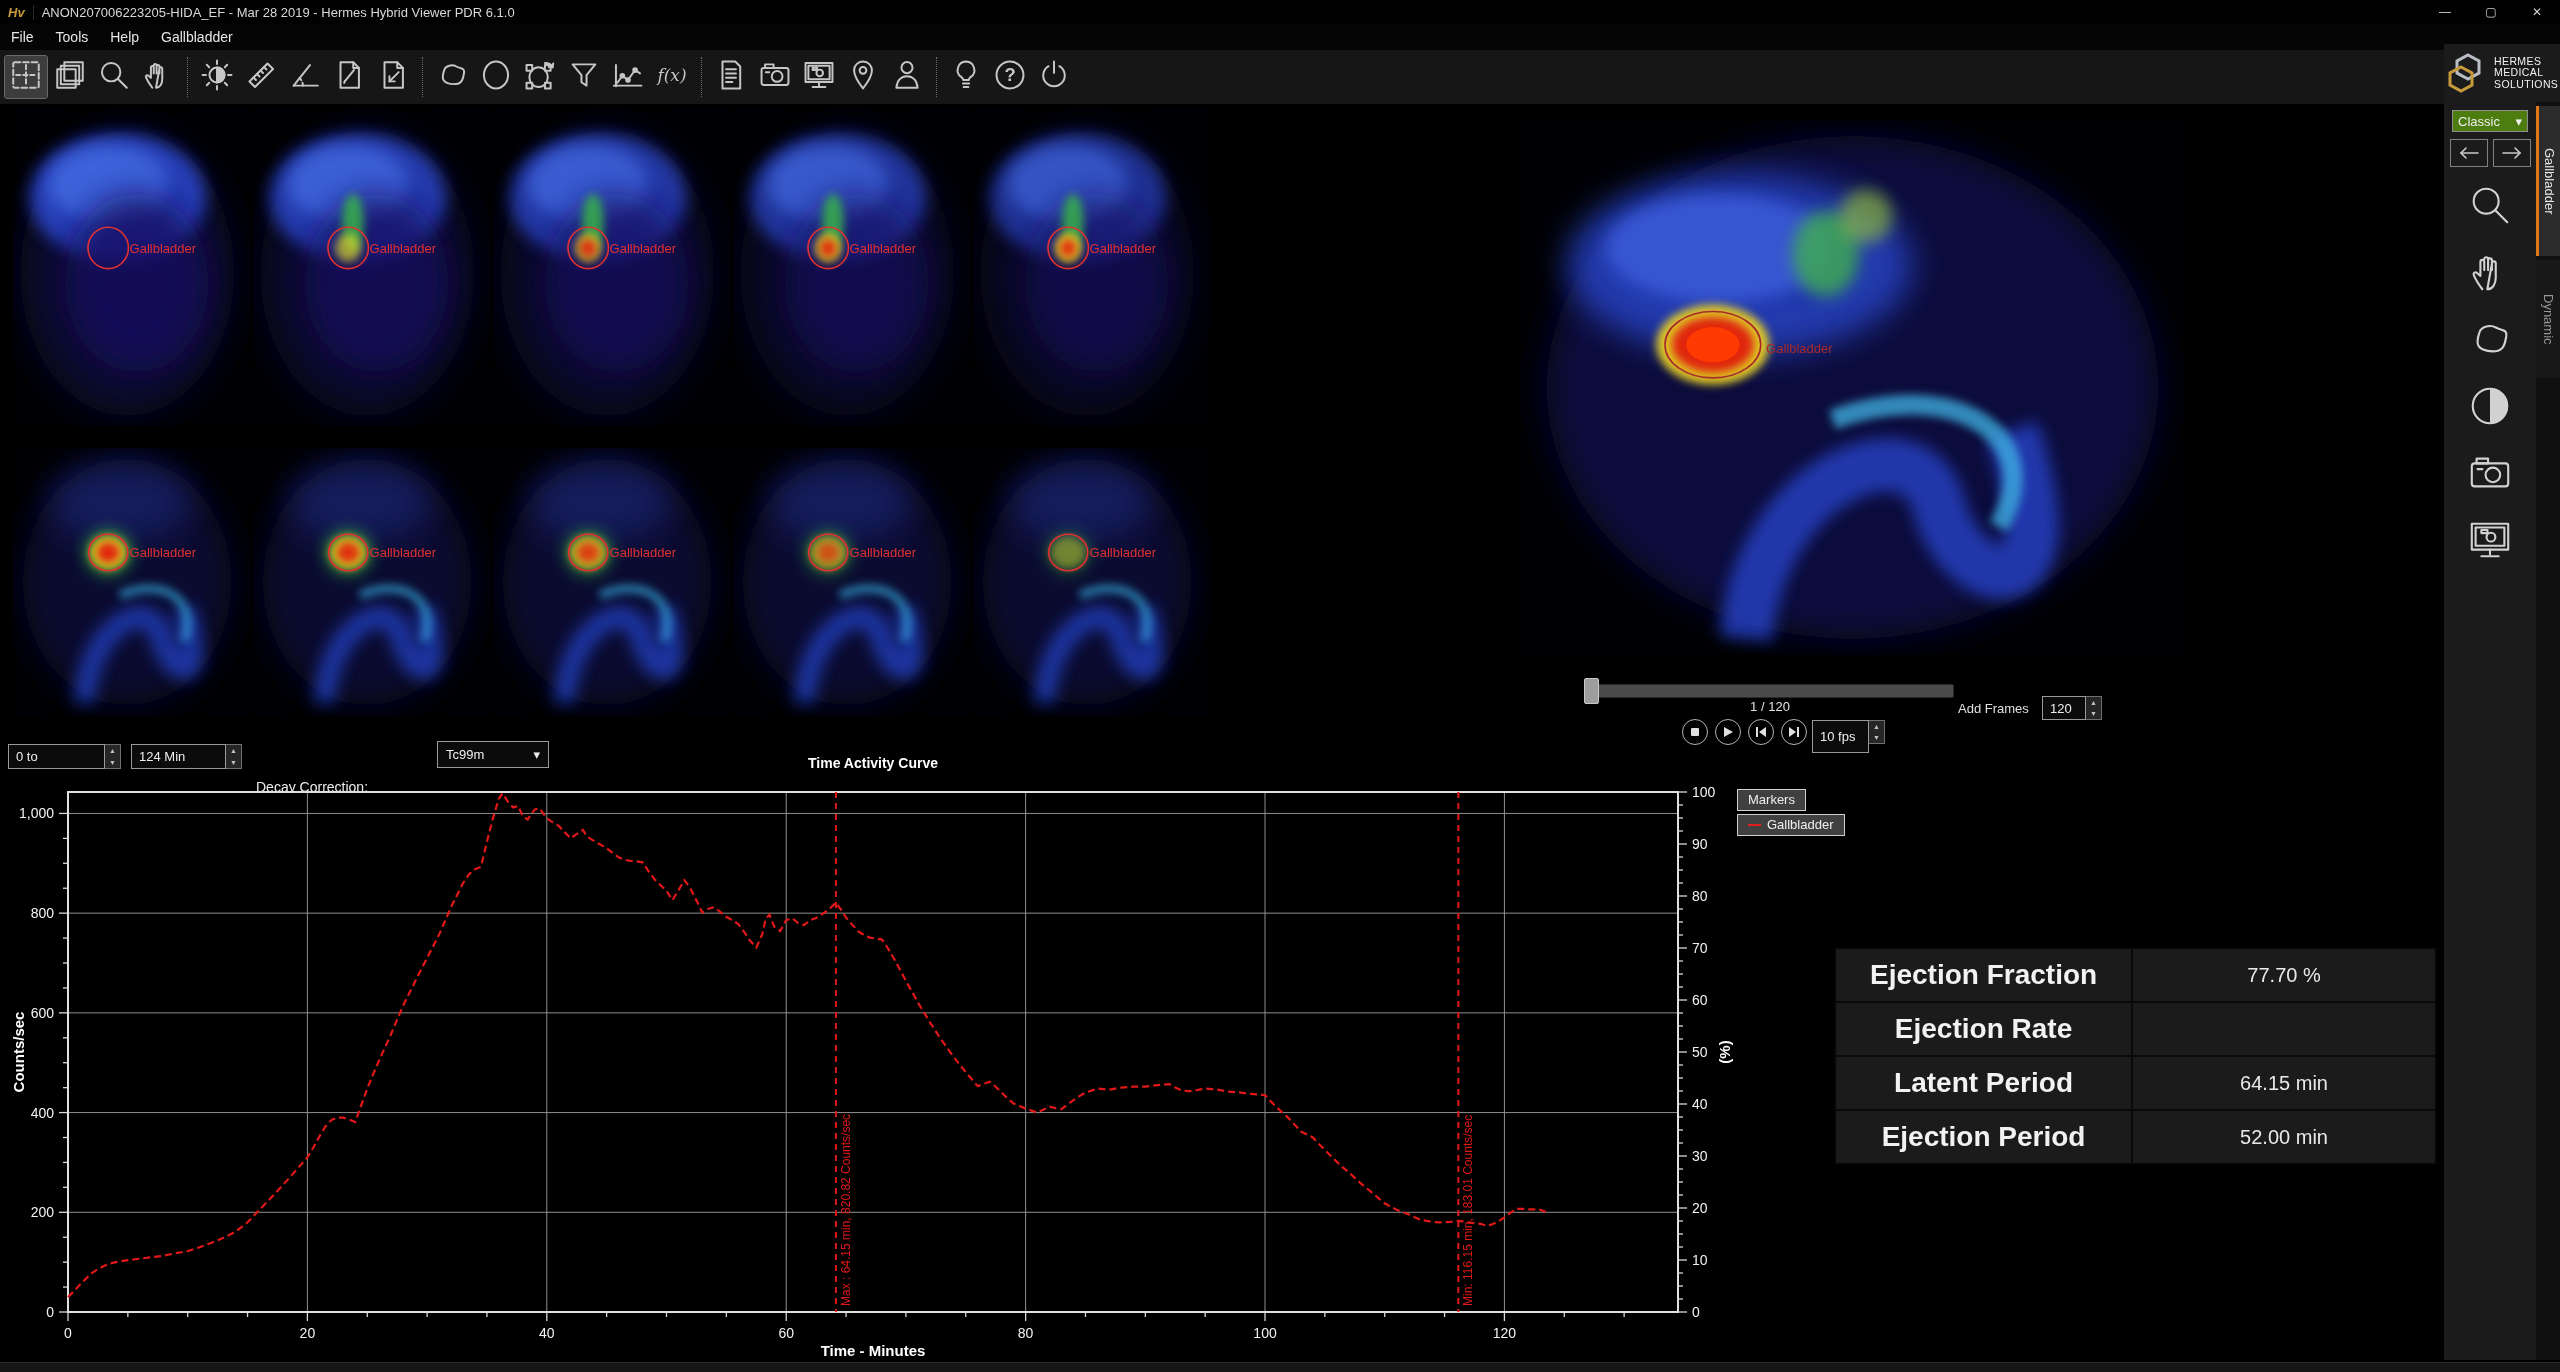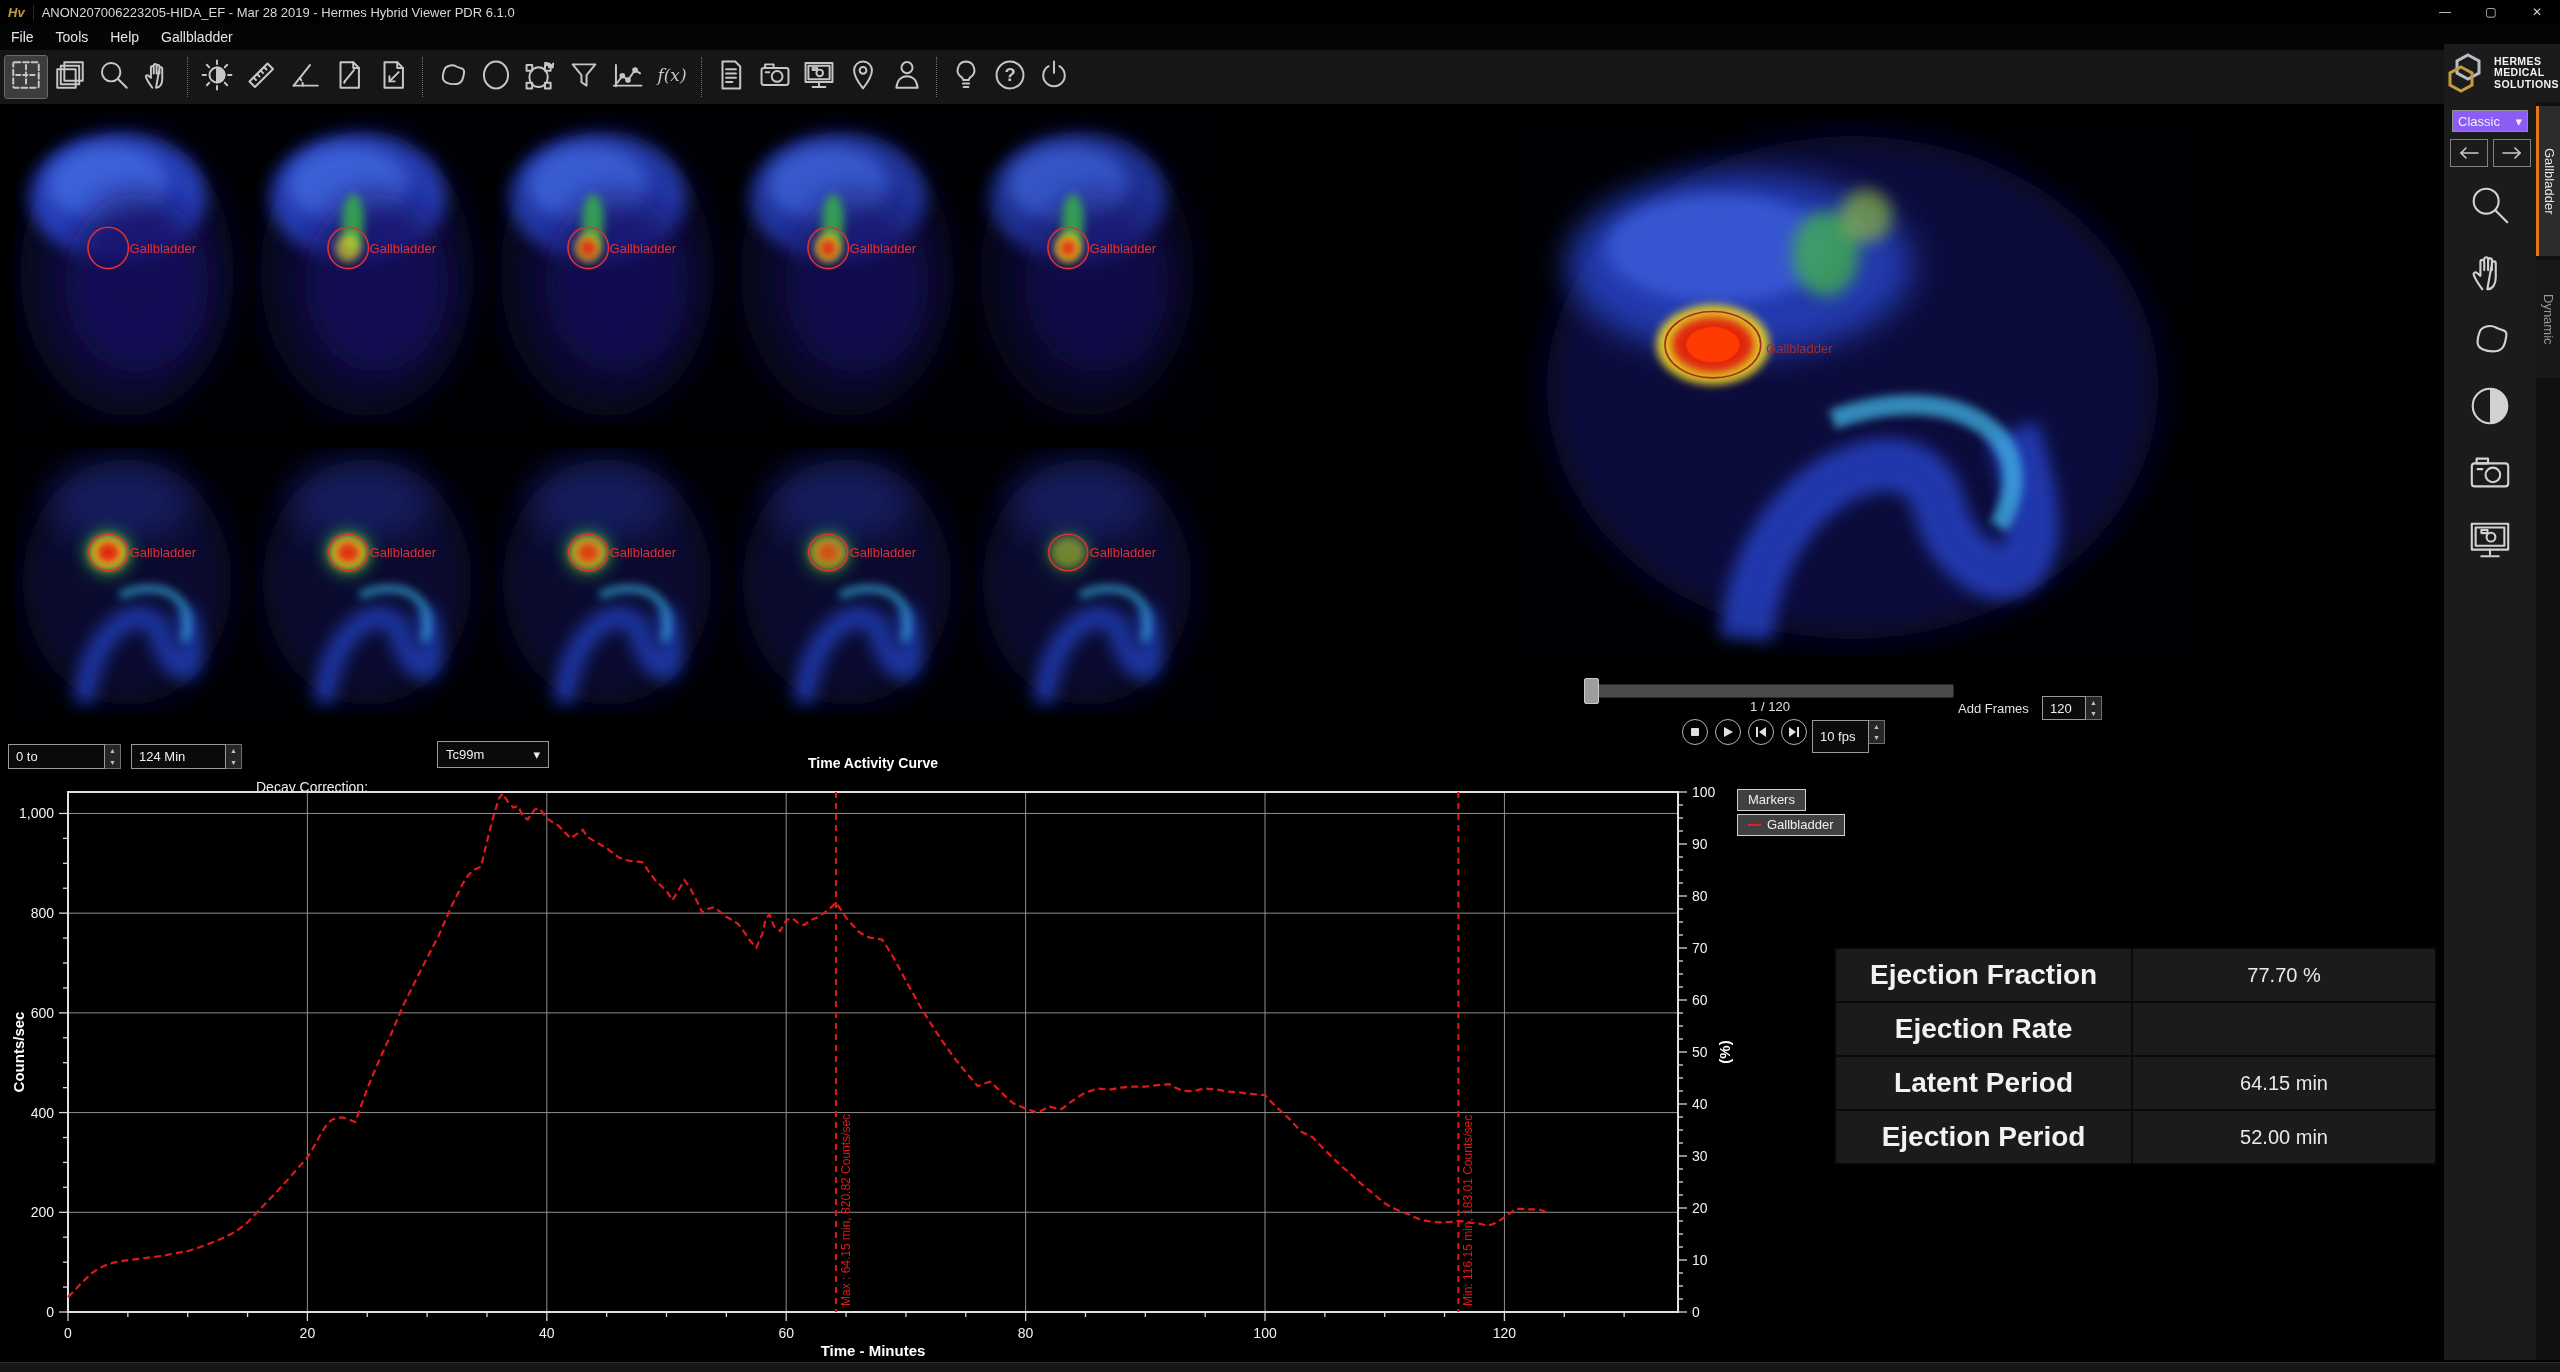--- a/index.html
+++ b/index.html
@@ -14,23 +14,23 @@
   #menubar{left:0;top:24px;width:2560px;height:26px;background:#050505;display:flex;align-items:center;color:#e6e6e6;font-size:14px}
   #menubar span{padding:0 11px}
   
   #toolbar{left:0;top:50px;width:2448px;height:54px;background:#161616;display:flex;align-items:center;padding-left:4px;box-sizing:border-box}
   .tbtn{width:42px;height:42px;display:flex;align-items:center;justify-content:center;color:#c6c6c6;margin:0 1px;border-radius:2px}
   .tbtn.active{background:#3d3d3d;outline:1px solid #6a6a6a}
   .tbtn svg{stroke:currentColor;fill:none;stroke-width:1.4;stroke-linecap:round;stroke-linejoin:round}
   .tsep{width:0;height:40px;border-left:1px dotted #707070;margin:0 7px}
   
   #brand{left:2444px;top:44px;width:116px;height:58px;background:#1b1b1b;display:flex;align-items:center;padding-left:4px;box-sizing:border-box}
-  #brand .btxt{color:#f2f2f2;font-size:10.5px;font-weight:bold;line-height:11.5px;letter-spacing:.4px;margin-left:4px}
+  #brand .btxt{color:#f2f2f2;font-size:10.5px;font-weight:normal;line-height:11.5px;letter-spacing:.4px;margin-left:4px}
   #sidepanel{left:2444px;top:102px;width:92px;height:1258px;background:#1b1b1b;display:flex;flex-direction:column;align-items:center}
-  #preset{margin-top:8px;width:76px;height:22px;background:#8b5cf6;border:1px solid #8f8f8f;color:#f0f0f0;font-size:13px;display:flex;align-items:center;padding:0 5px;justify-content:space-between;box-sizing:border-box}
+  #preset{margin-top:8px;width:76px;height:22px;background:#4d7c0f;border:1px solid #8f8f8f;color:#f0f0f0;font-size:13px;display:flex;align-items:center;padding:0 5px;justify-content:space-between;box-sizing:border-box}
   #navrow{margin-top:7px;display:flex;gap:5px}
   #navrow .nbtn{width:36px;height:26px;border:1px solid #808080;display:flex;align-items:center;justify-content:center;color:#c9c9c9}
   #navrow svg{stroke:currentColor;fill:none;stroke-width:1.6;stroke-linecap:round}
   .sbtn{width:54px;height:54px;margin-top:13px;display:flex;align-items:center;justify-content:center;color:#d2d2d2}
   .sbtn svg{stroke:currentColor;fill:none;stroke-width:1.1;stroke-linecap:round;stroke-linejoin:round}
   #tabstrip{left:2536px;top:102px;width:24px;height:1258px;background:#101010}
   .vtab{position:absolute;left:0;width:24px;writing-mode:vertical-rl;display:flex;align-items:center;justify-content:center;font-size:13px;box-sizing:border-box}
   .vtab.active{background:#2c2c2c;color:#e8e8e8;border-left:3px solid #e07818}
   .vtab.inactive{background:#181818;color:#979797}
   

